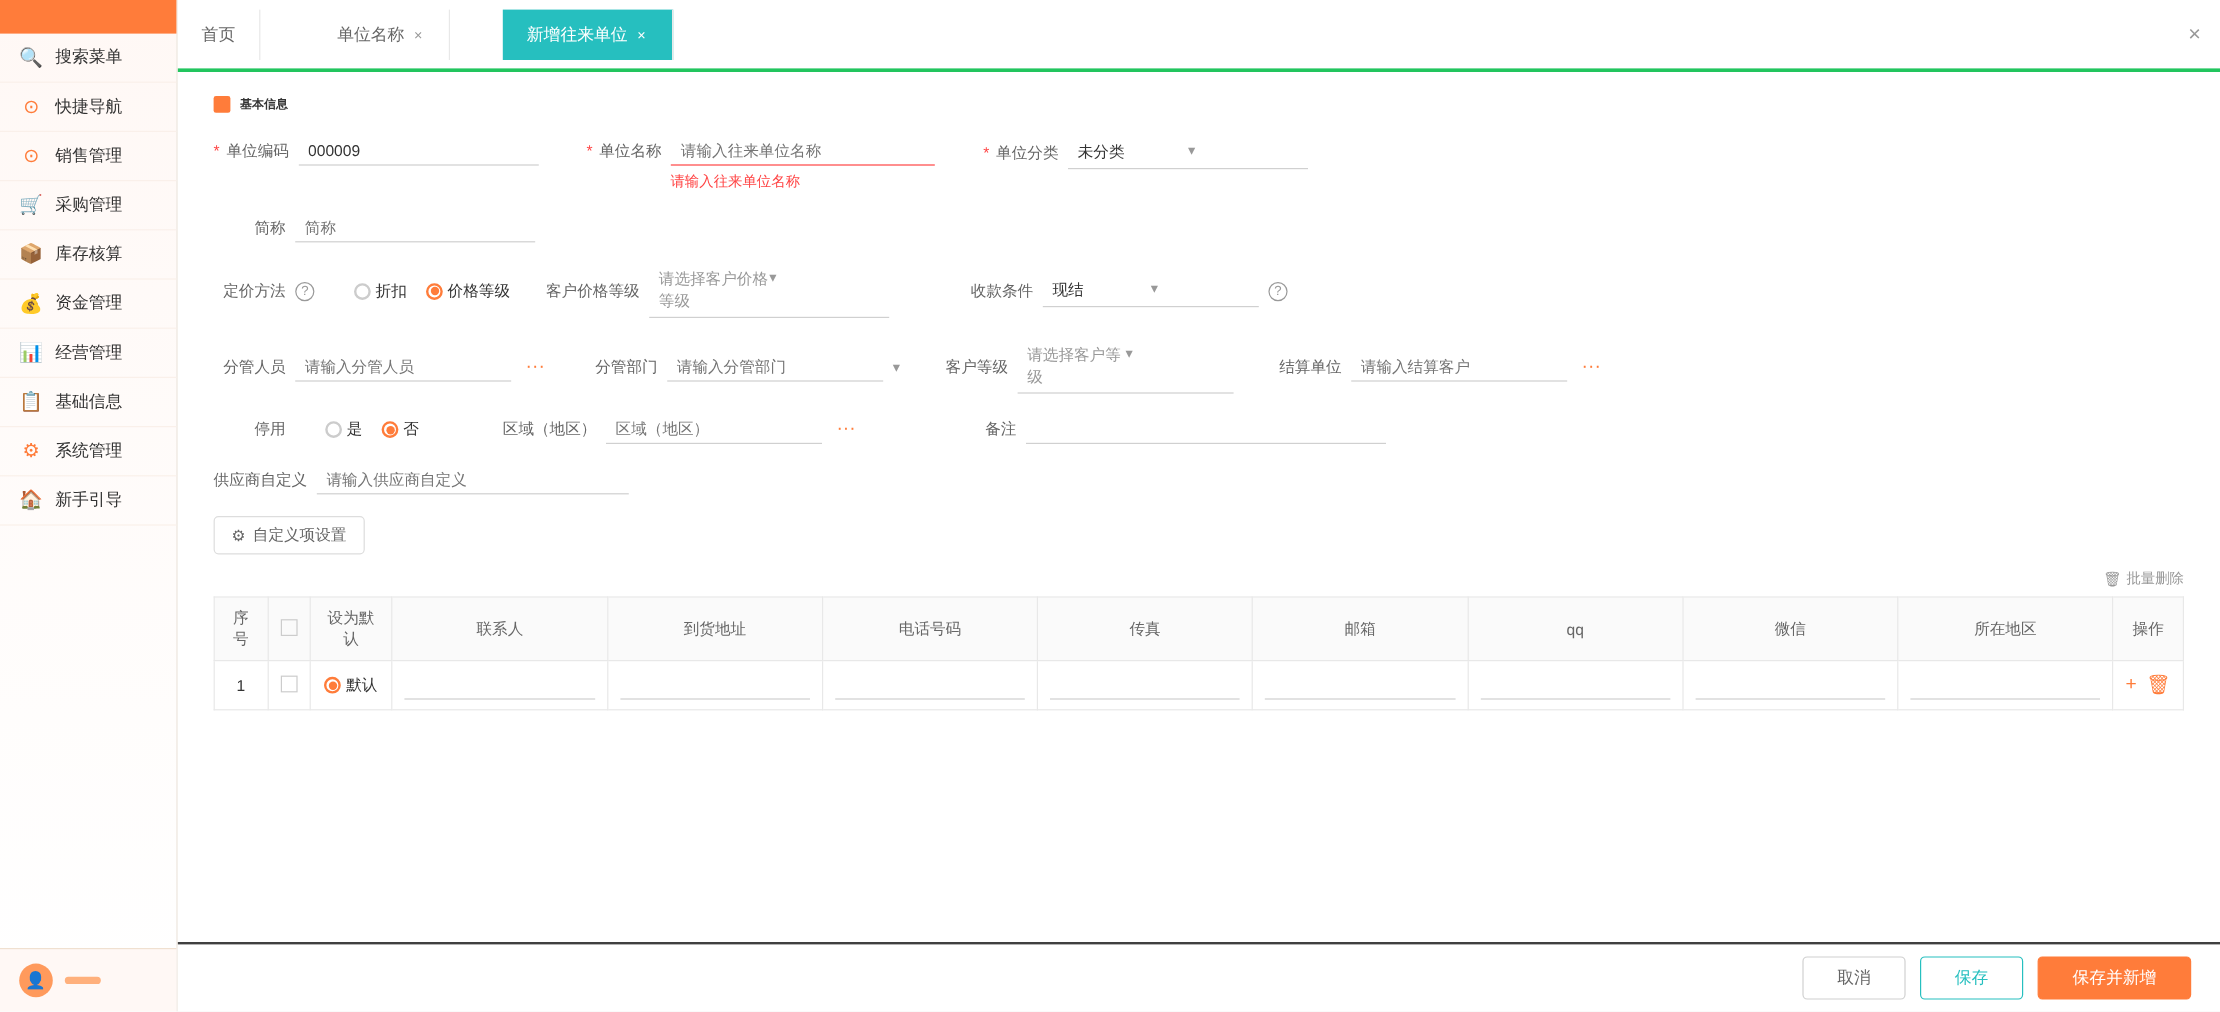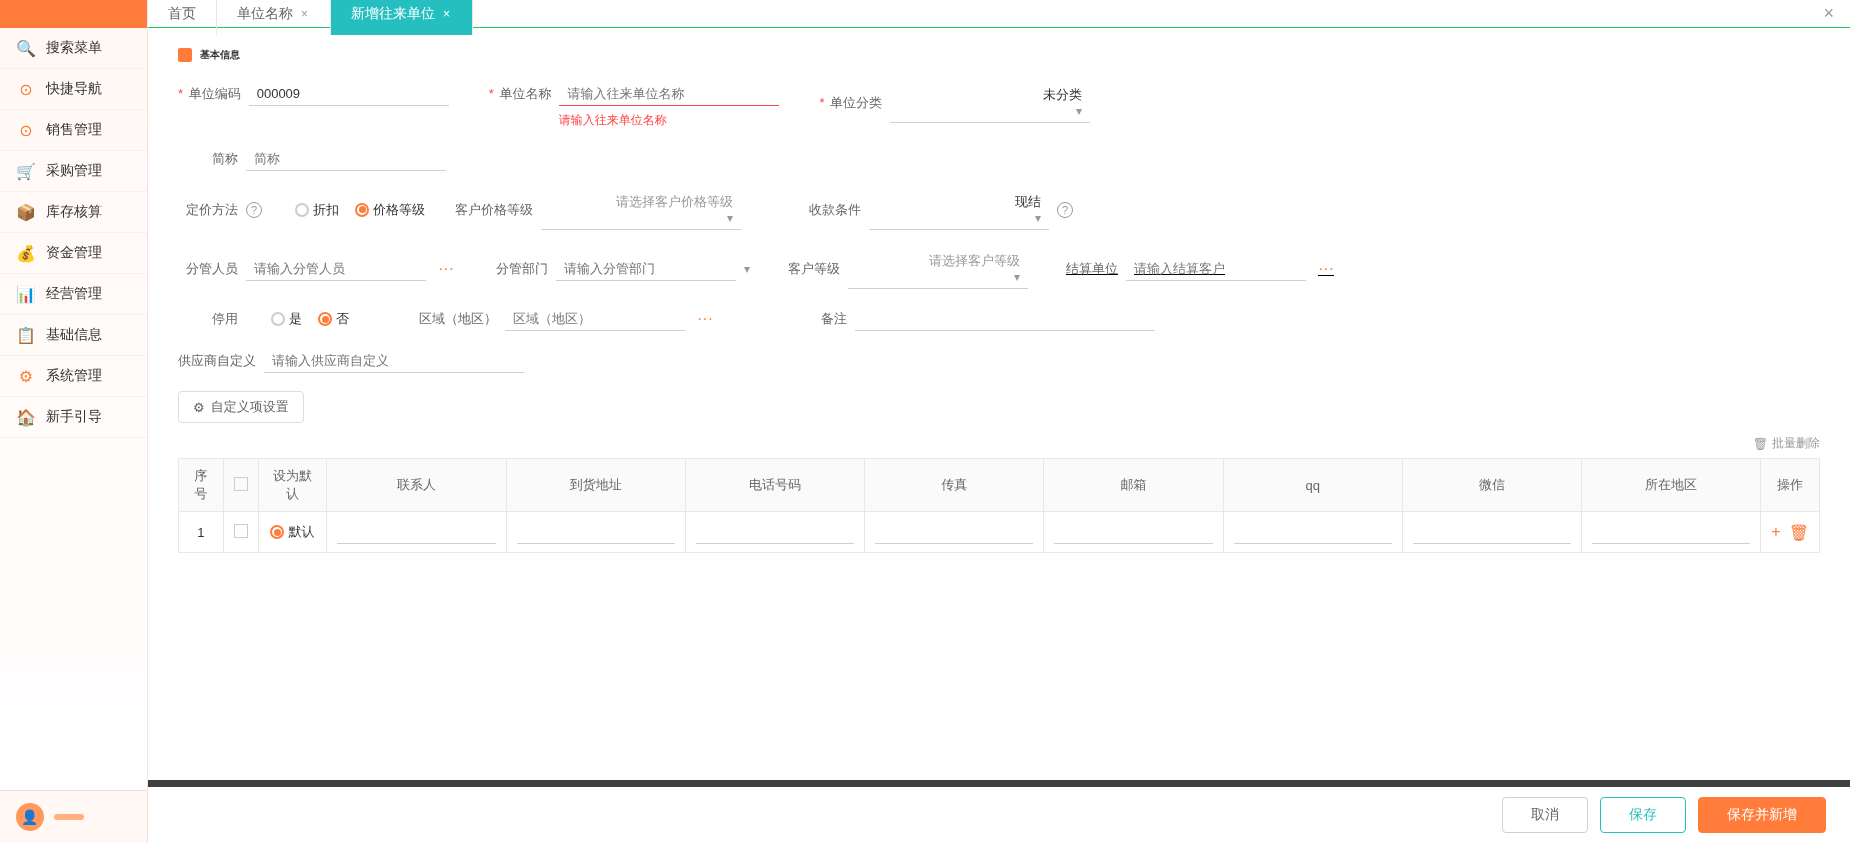--- a/index.html
+++ b/index.html
@@ -71,24 +71,25 @@
       flex-direction: column;
       height: 100%;
       overflow: hidden;
     }
 
     
     .tab-bar {
       background: #fff;
       display: flex;
       align-items: center;
-      border-bottom: 1px solid #22c55e;
-      height: 28px;
+      border-bottom: 3px solid #22c55e;
+      height: 60px;
       padding: 0 0;
       position: relative;
+      gap: 44px;
     }
     .tab {
       padding: 0 20px;
       height: 42px;
       display: flex;
       align-items: center;
       gap: 6px;
       font-size: 14px;
       color: #666;
       cursor: pointer;
@@ -178,29 +179,28 @@
       color: #333;
     }
     .form-input.error { border-bottom-color: #f44; }
     .error-msg {
       color: #f44;
       font-size: 12px;
       margin-left: 0;
     }
     .form-select {
       display: flex;
-      align-items: flex-end;
+      align-items: flex-start;
       border-bottom: 1px solid #d0d0d0;
       padding: 4px 8px;
       font-size: 13px;
       width: 180px;
       cursor: pointer;
       color: #999;
       position: relative;
-      flex-direction: column;
     }
     .form-select span { flex: 1; }
     .select-arrow { color: #999; font-size: 12px; }
     .form-select.has-value { color: #333; }
 
     
     .unit-type-group {
       display: flex;
       gap: 0;
     }
@@ -349,21 +349,21 @@
       cursor: pointer;
       font-size: 16px;
     }
 
     
     .footer-bar {
       display: flex;
       justify-content: flex-end;
       align-items: center;
       padding: 10px 24px;
-      border-top: 7px solid #404040;
+      border-top: 2px solid #404040;
       background: #fff;
       gap: 12px;
     }
     .btn {
       padding: 8px 28px;
       border-radius: 4px;
       font-size: 14px;
       cursor: pointer;
       border: 1px solid #ddd;
     }
@@ -548,21 +548,21 @@
         <input class="form-input" style="width: 180px;" placeholder="请输入分管部门">
         <span class="select-arrow" style="color:#999;">▾</span>
       </div>
       <div class="form-col" style="margin-left:10px;">
         <span class="form-label">客户等级</span>
         <div class="form-select" style="width:180px;">
           <span>请选择客户等级</span>
           <span class="select-arrow">▾</span>
         </div>
       </div>
-      <div class="form-col" style="margin-left:10px;text-decoration:underline;">
+      <div class="form-col" style="margin-left:10px;">
         <span class="form-label">结算单位</span>
         <input class="form-input" style="width: 180px;" placeholder="请输入结算客户">
         <span class="dots-btn">···</span>
       </div>
     </div>
 
 
     <div class="form-row" style="gap:30px;align-items:center;">
       <div class="form-col">
         <span class="form-label">停用</span>

